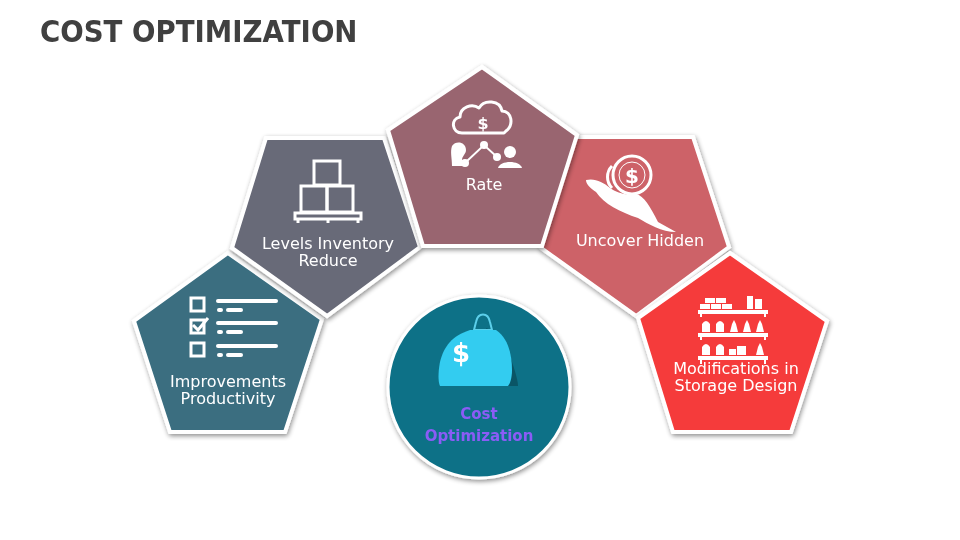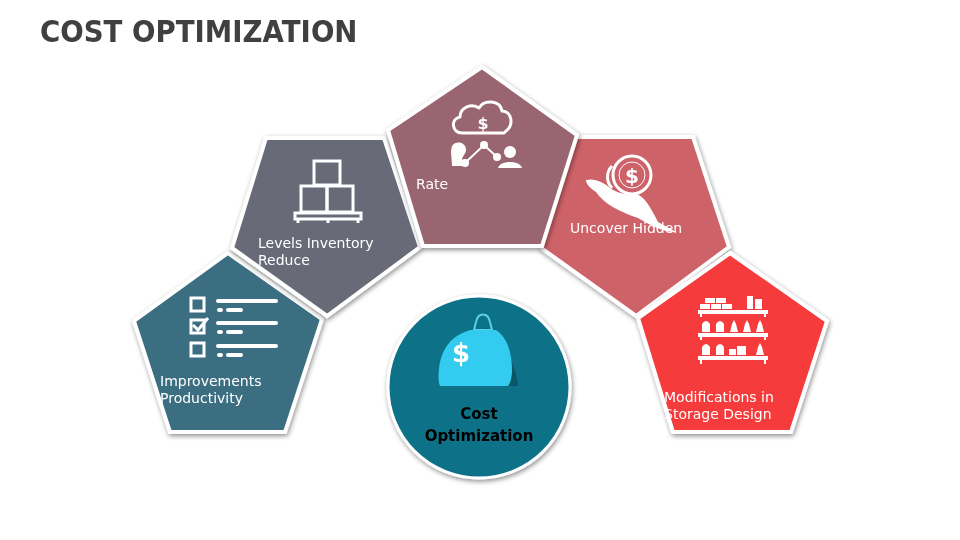--- a/index.html
+++ b/index.html
@@ -1,20 +1,20 @@
 <!DOCTYPE html>
 <html><head>
 <meta charset="utf-8">
 <style>
   html, body { margin:0; padding:0; background:#ffffff; }
   body { width:960px; height:540px; position:relative; overflow:hidden; font-family:"Liberation Sans", "DejaVu Sans", sans-serif; }
   .title { position:absolute; left:40px; top:14px; font-size:30px; font-weight:bold; color:#404040; letter-spacing:0px; font-family:"DejaVu Sans", sans-serif; transform:scaleX(0.92); transform-origin:left top; }
   svg.stage { position:absolute; left:0; top:0; }
-  .lbl { position:absolute; color:#ffffff; font-size:14px; line-height:17px; font-family:"DejaVu Sans", sans-serif; }
-  .center-lbl { position:absolute; color:#000000; font-size:15px; font-weight:bold; text-align:center; line-height:22px; font-family:"DejaVu Sans", sans-serif; }
+  .lbl { position:absolute; color:#ffffff; font-size:16px; text-align:center; line-height:17px; font-family:"DejaVu Sans", sans-serif; }
+  .center-lbl { position:absolute; color:#8b5cf6; font-size:15px; font-weight:bold; text-align:center; line-height:22px; font-family:"DejaVu Sans", sans-serif; }
 </style>
 </head>
 <body>
 
 <div class="title">COST OPTIMIZATION</div>
 
 <svg class="stage" width="960" height="540" viewBox="0 0 960 540">
   <defs>
     <filter id="sh" x="-20%" y="-20%" width="140%" height="140%">
       <feGaussianBlur in="SourceAlpha" stdDeviation="2.5"></feGaussianBlur>
@@ -147,25 +147,25 @@
 
 <div class="lbl" style="left:258px; top:235px; width:140px;">
   <div>Levels Inventory</div>
   <div>Reduce</div>
 </div>
 
 <div class="lbl" style="left:416px; top:176px; width:136px;">
   <div>Rate</div>
 </div>
 
-<div class="lbl" style="left:570px; top:220px; width:140px;">
+<div class="lbl" style="left:570px; top:232px; width:140px;">
   <div>Uncover Hidden</div>
 </div>
 
-<div class="lbl" style="left:664px; top:389px; width:144px;">
+<div class="lbl" style="left:664px; top:360px; width:144px;">
   <div>Modifications in</div>
   <div>Storage Design</div>
 </div>
 
 <div class="center-lbl" style="left:409px; top:403px; width:140px;">
   <div>Cost</div>
   <div>Optimization</div>
 </div>
 
 </body></html>

